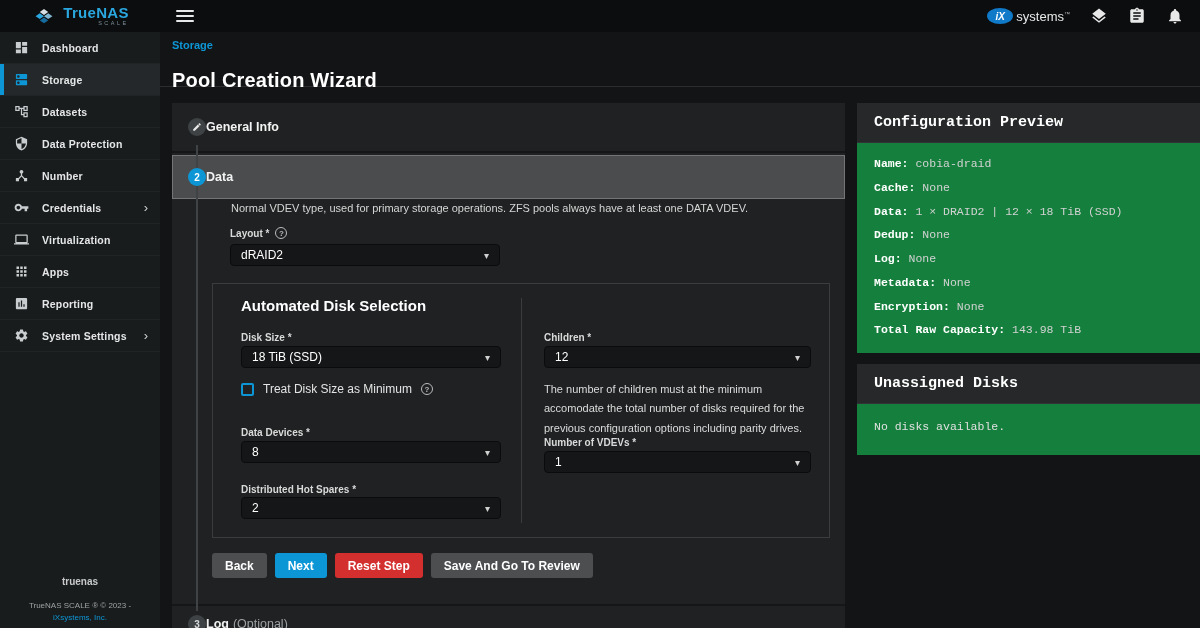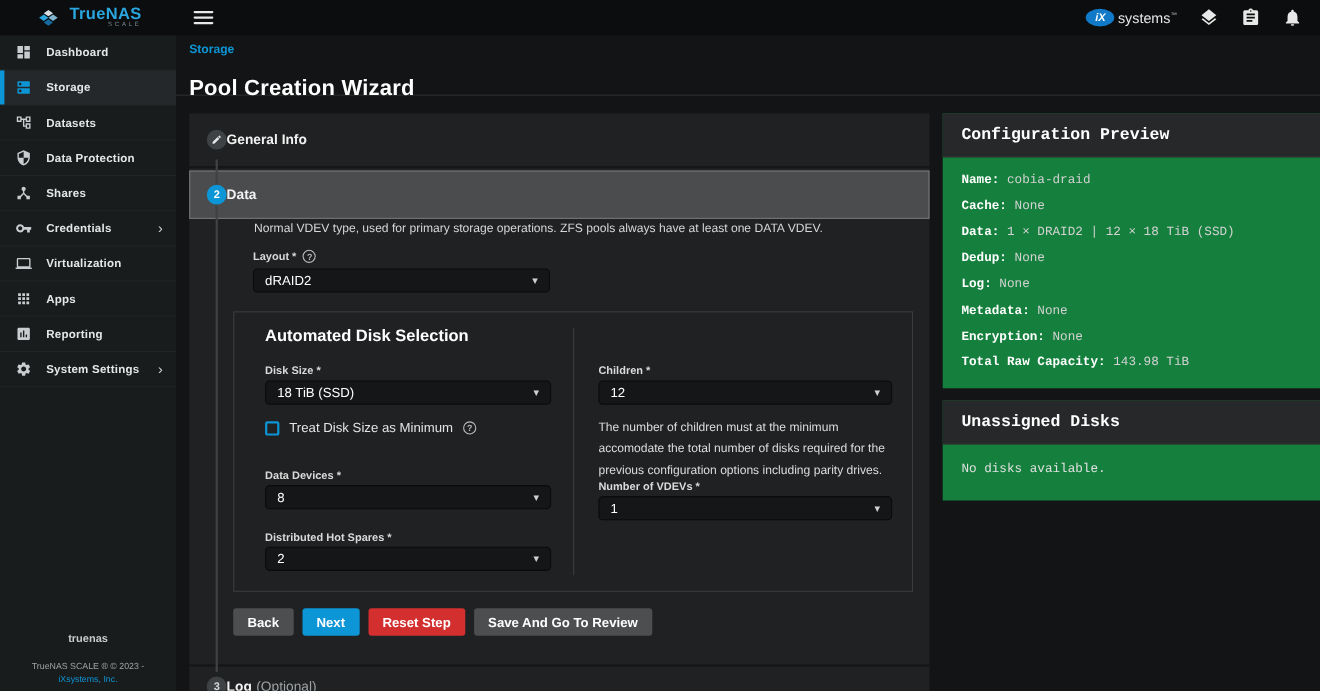--- a/index.html
+++ b/index.html
@@ -169,21 +169,21 @@
   <div class="side-item clickable">
     <svg viewBox="0 0 24 24">
         <path d="M12 1L3 5v6c0 5.55 3.84 10.74 9 12 5.16-1.26 9-6.45 9-12V5l-9-4zm0 10.99h7c-.53 4.12-3.28 7.79-7 8.94V12H5V6.3l7-3.11v8.8z"></path>
       </svg>
     <span class="side-label">Data Protection</span>
   </div>
   <div class="side-item clickable">
     <svg viewBox="0 0 24 24">
         <path d="M17 16l-4-4V8.82C14.16 8.4 15 7.3 15 6c0-1.66-1.34-3-3-3S9 4.34 9 6c0 1.3.84 2.4 2 2.82V12l-4 4H3v5h5v-3.05l4-4.2 4 4.2V21h5v-5h-4z"></path>
       </svg>
-    <span class="side-label">Shares</span>
+    <span class="side-label">Number</span>
   </div>
   <div class="side-item clickable">
     <svg viewBox="0 0 24 24">
         <path d="M12.65 10C11.83 7.67 9.61 6 7 6c-3.31 0-6 2.69-6 6s2.69 6 6 6c2.61 0 4.83-1.67 5.65-4H17v4h4v-4h2v-4H12.65zM7 15c-1.66 0-3-1.34-3-3s1.34-3 3-3 3 1.34 3 3-1.34 3-3 3z"></path>
       </svg>
     <span class="side-label">Credentials</span>
     <span class="side-chevron">›</span>
   </div>
   <div class="side-item clickable">
     <svg viewBox="0 0 24 24">

